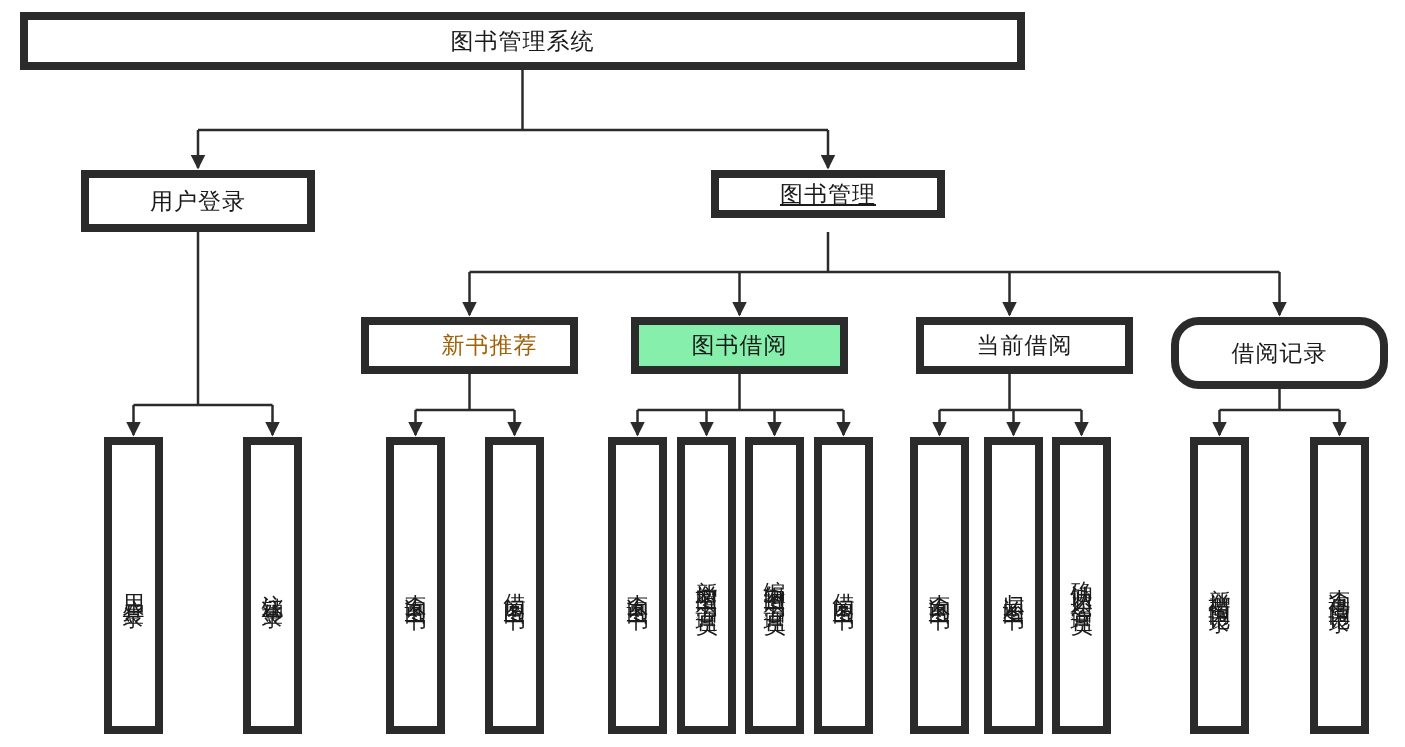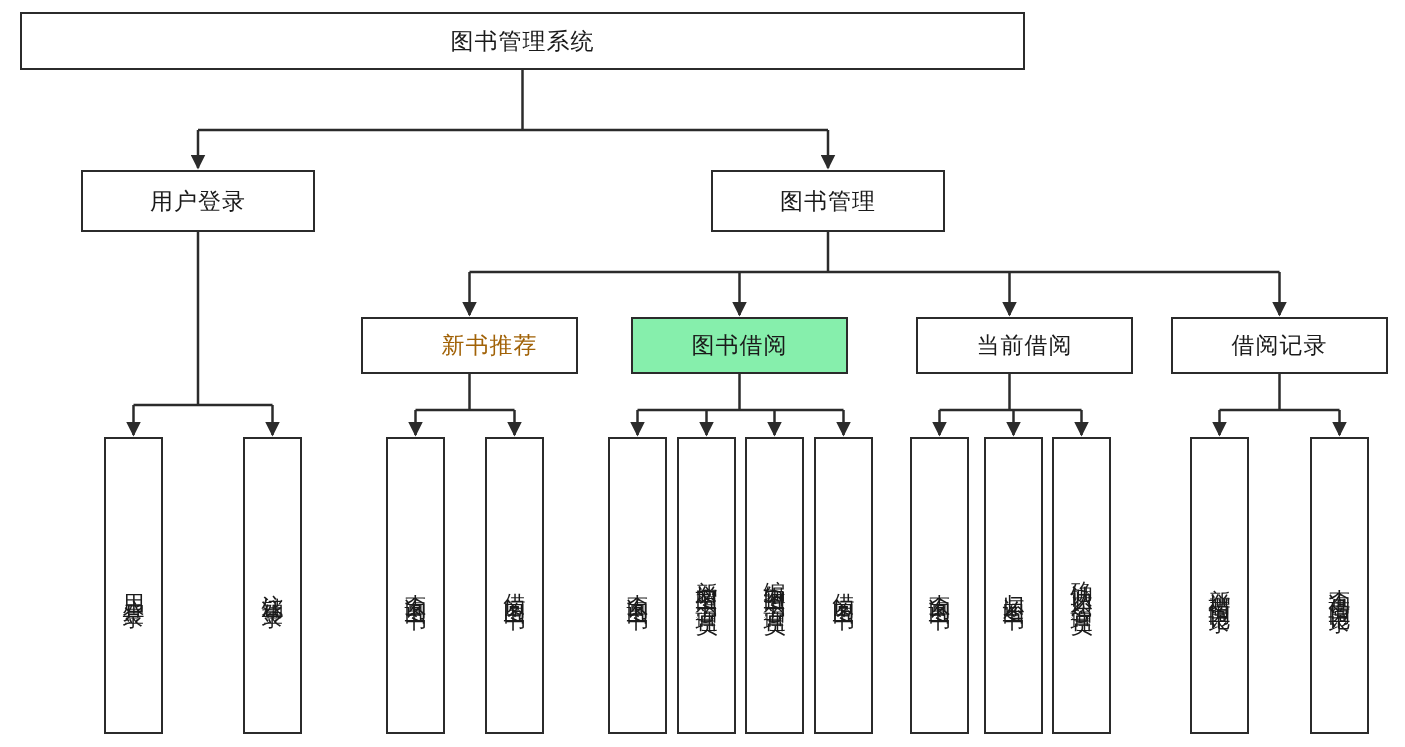--- a/index.html
+++ b/index.html
@@ -21,21 +21,21 @@
     position: absolute;
     left: 0;
     top: 0;
     width: 1405px;
     height: 747px;
     pointer-events: none;
   }
   .node {
     position: absolute;
     box-sizing: border-box;
-    border: 2px solid #404040;
+    border: 8px solid #404040;
     background: #ffffff;
     display: flex;
     align-items: center;
     justify-content: center;
     color: #1a1a1a;
   }
   .node.horiz {
     font-size: 23px;
     letter-spacing: 1px;
   }
@@ -107,33 +107,33 @@
       </g>
   </svg>
 
   <div id="nodes-layer">
       <div class="node horiz" style="left: 20px; top: 12px; width: 1005px; height: 58px; border-color: rgb(43, 43, 43); background: rgb(255, 255, 255); color: rgb(26, 26, 26);">
         <span>图书管理系统</span>
       </div>
       <div class="node horiz" style="left: 81px; top: 170px; width: 234px; height: 62px; border-color: rgb(43, 43, 43); background: rgb(255, 255, 255); color: rgb(26, 26, 26);">
         <span>用户登录</span>
       </div>
-      <div class="node horiz" style="left: 711px; top: 170px; width: 234px; height: 62px; border-color: rgb(43, 43, 43); background: rgb(255, 255, 255); color: rgb(26, 26, 26);">
+      <div class="node horiz" style="left: 711px; top: 170px; width: 234px; height: 48px; border-color: rgb(43, 43, 43); background: rgb(255, 255, 255); color: rgb(26, 26, 26); text-decoration: underline;">
         <span>图书管理</span>
       </div>
       <div class="node horiz" style="left: 361px; top: 317px; width: 217px; height: 57px; border-color: rgb(43, 43, 43); background: rgb(255, 255, 255); color: #a16207; padding-left: 40px;">
         <span>新书推荐</span>
       </div>
       <div class="node horiz" style="left: 631px; top: 317px; width: 217px; height: 57px; border-color: rgb(43, 43, 43); background: #86efac; color: rgb(26, 26, 26);">
         <span>图书借阅</span>
       </div>
       <div class="node horiz" style="left: 916px; top: 317px; width: 217px; height: 57px; border-color: rgb(43, 43, 43); background: rgb(255, 255, 255); color: rgb(26, 26, 26);">
         <span>当前借阅</span>
       </div>
-      <div class="node horiz" style="left: 1171px; top: 317px; width: 217px; height: 57px; border-color: rgb(43, 43, 43); background: rgb(255, 255, 255); color: rgb(26, 26, 26);">
+      <div class="node horiz" style="left: 1171px; top: 317px; width: 217px; height: 72px; border-color: rgb(43, 43, 43); background: rgb(255, 255, 255); color: rgb(26, 26, 26); border-radius: 28px;">
         <span>借阅记录</span>
       </div>
       <div class="node vert" style="left: 104px; top: 437px; width: 59px; height: 297px; border-color: rgb(43, 43, 43); background: rgb(255, 255, 255); color: rgb(26, 26, 26);">
         <span class="vtext">用户登录</span>
       </div>
       <div class="node vert" style="left: 243px; top: 437px; width: 59px; height: 297px; border-color: rgb(43, 43, 43); background: rgb(255, 255, 255); color: rgb(26, 26, 26);">
         <span class="vtext">注销登录</span>
       </div>
       <div class="node vert" style="left: 386px; top: 437px; width: 59px; height: 297px; border-color: rgb(43, 43, 43); background: rgb(255, 255, 255); color: rgb(26, 26, 26);">
         <span class="vtext">查询图书</span>

